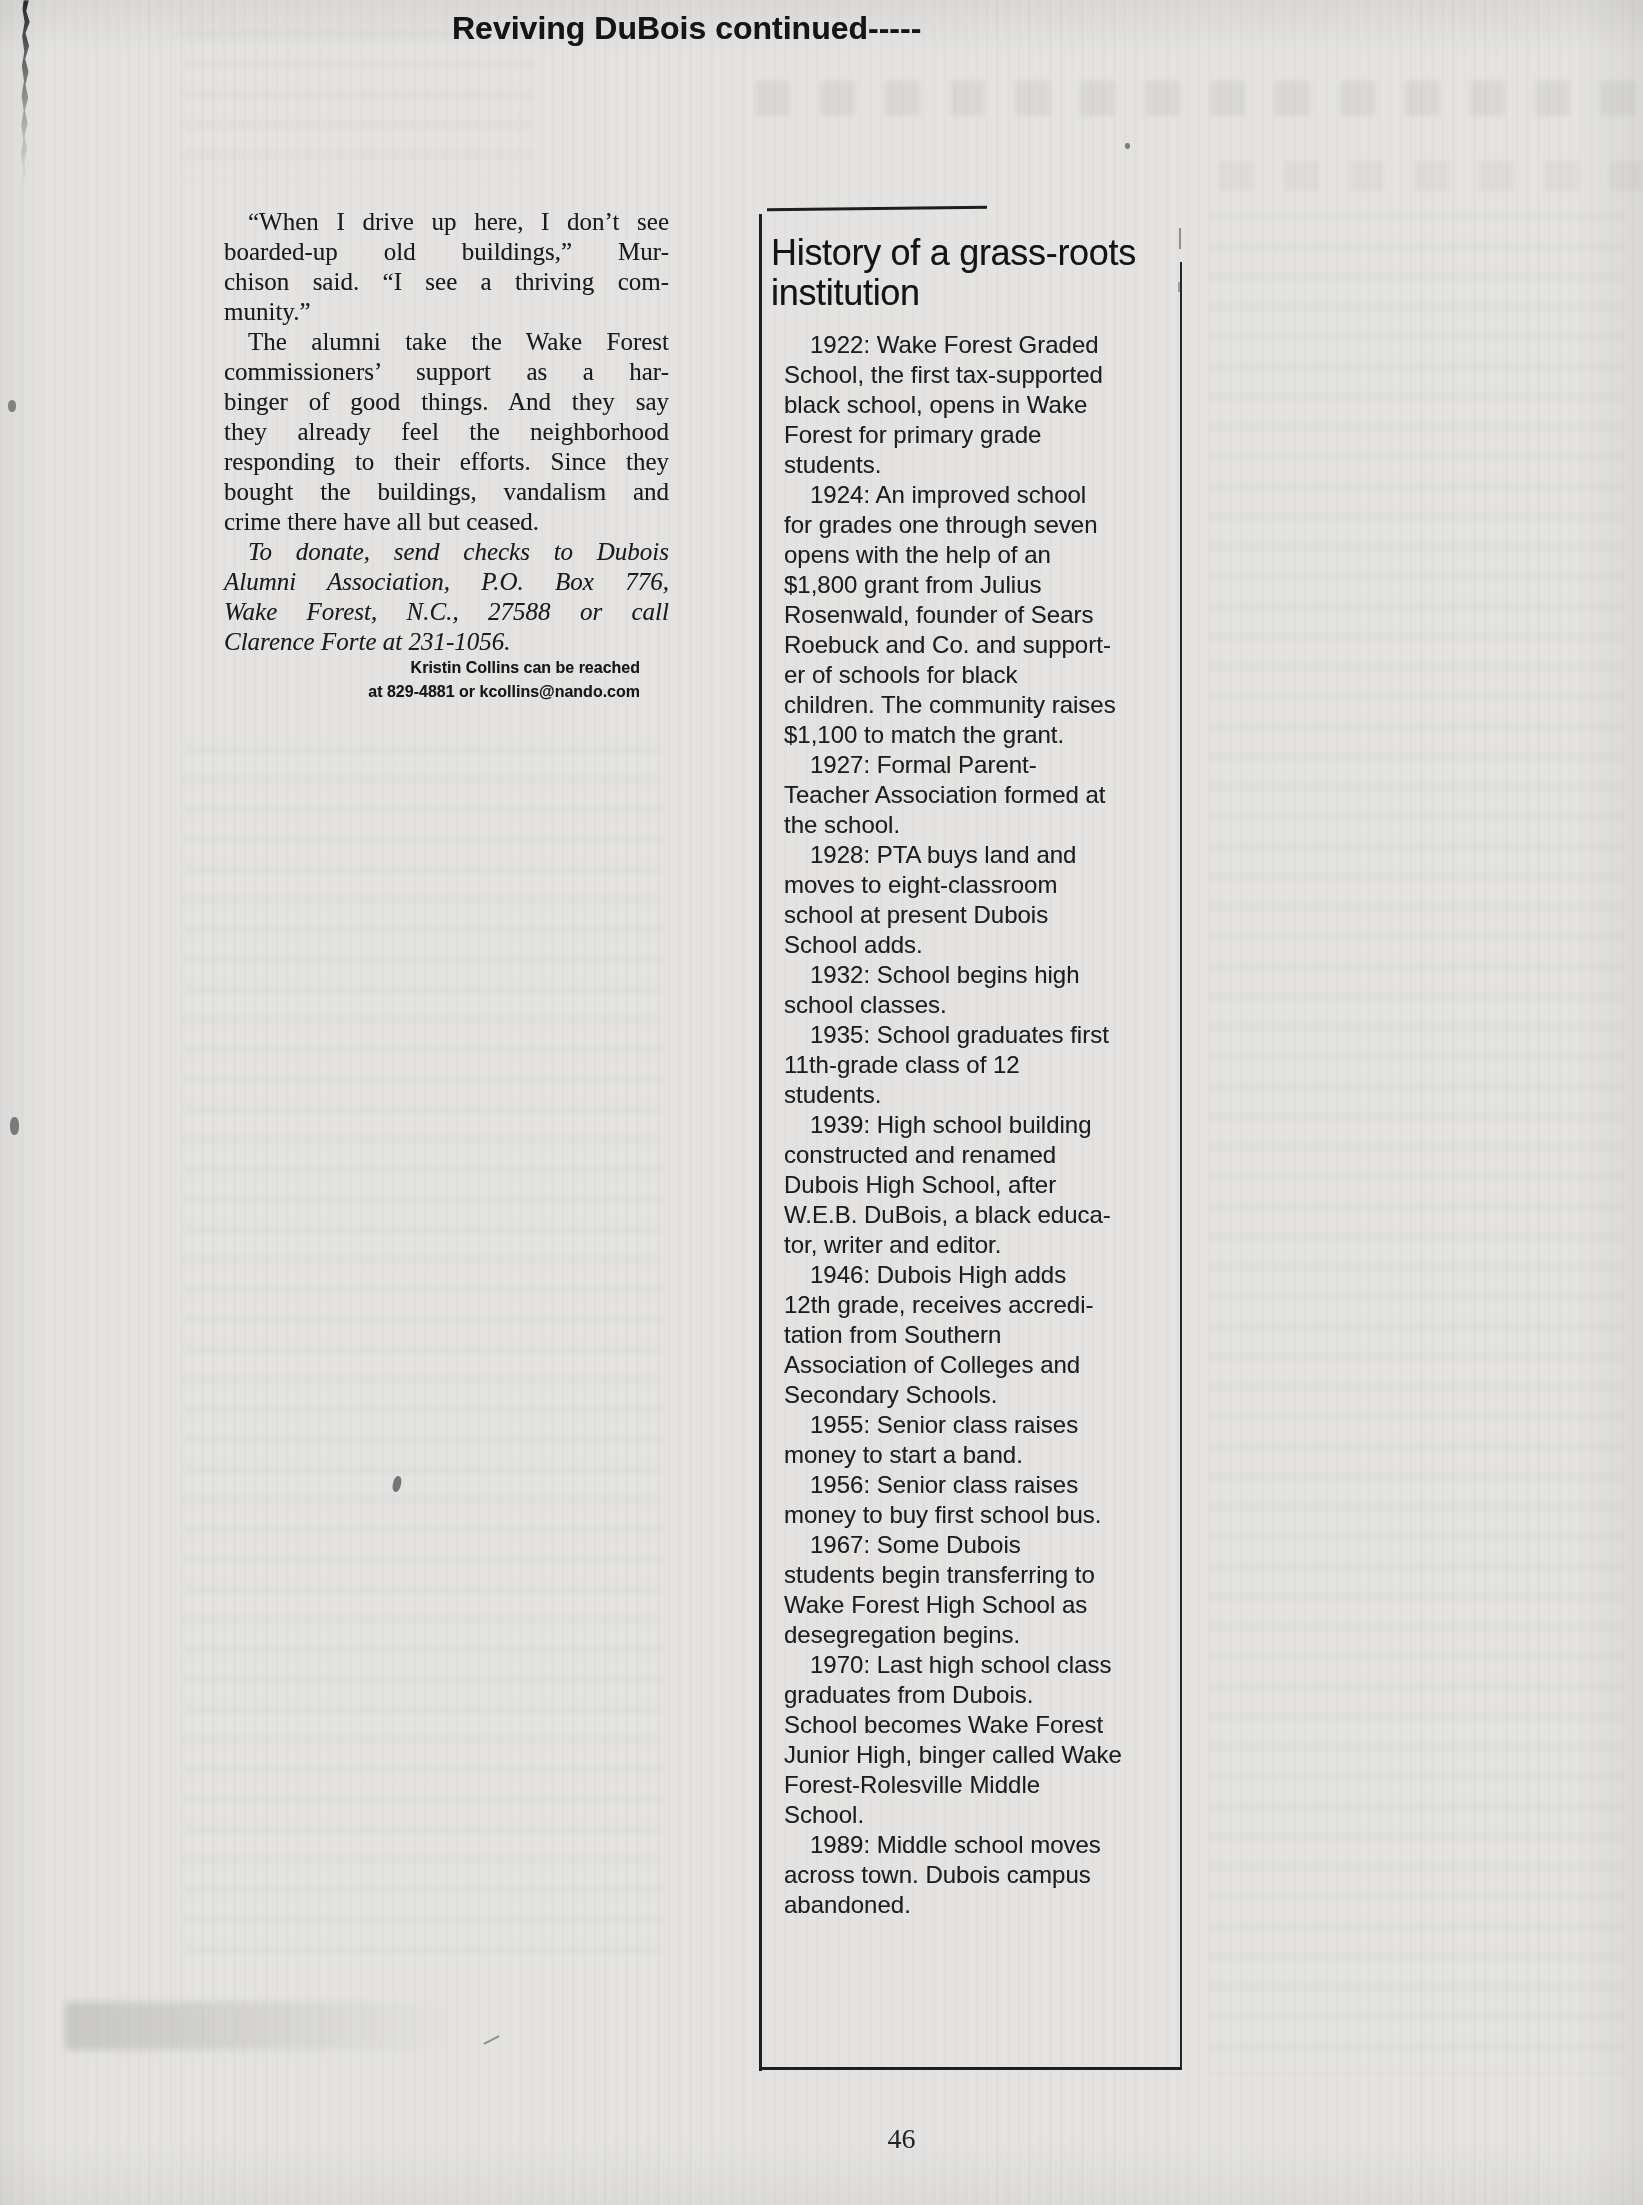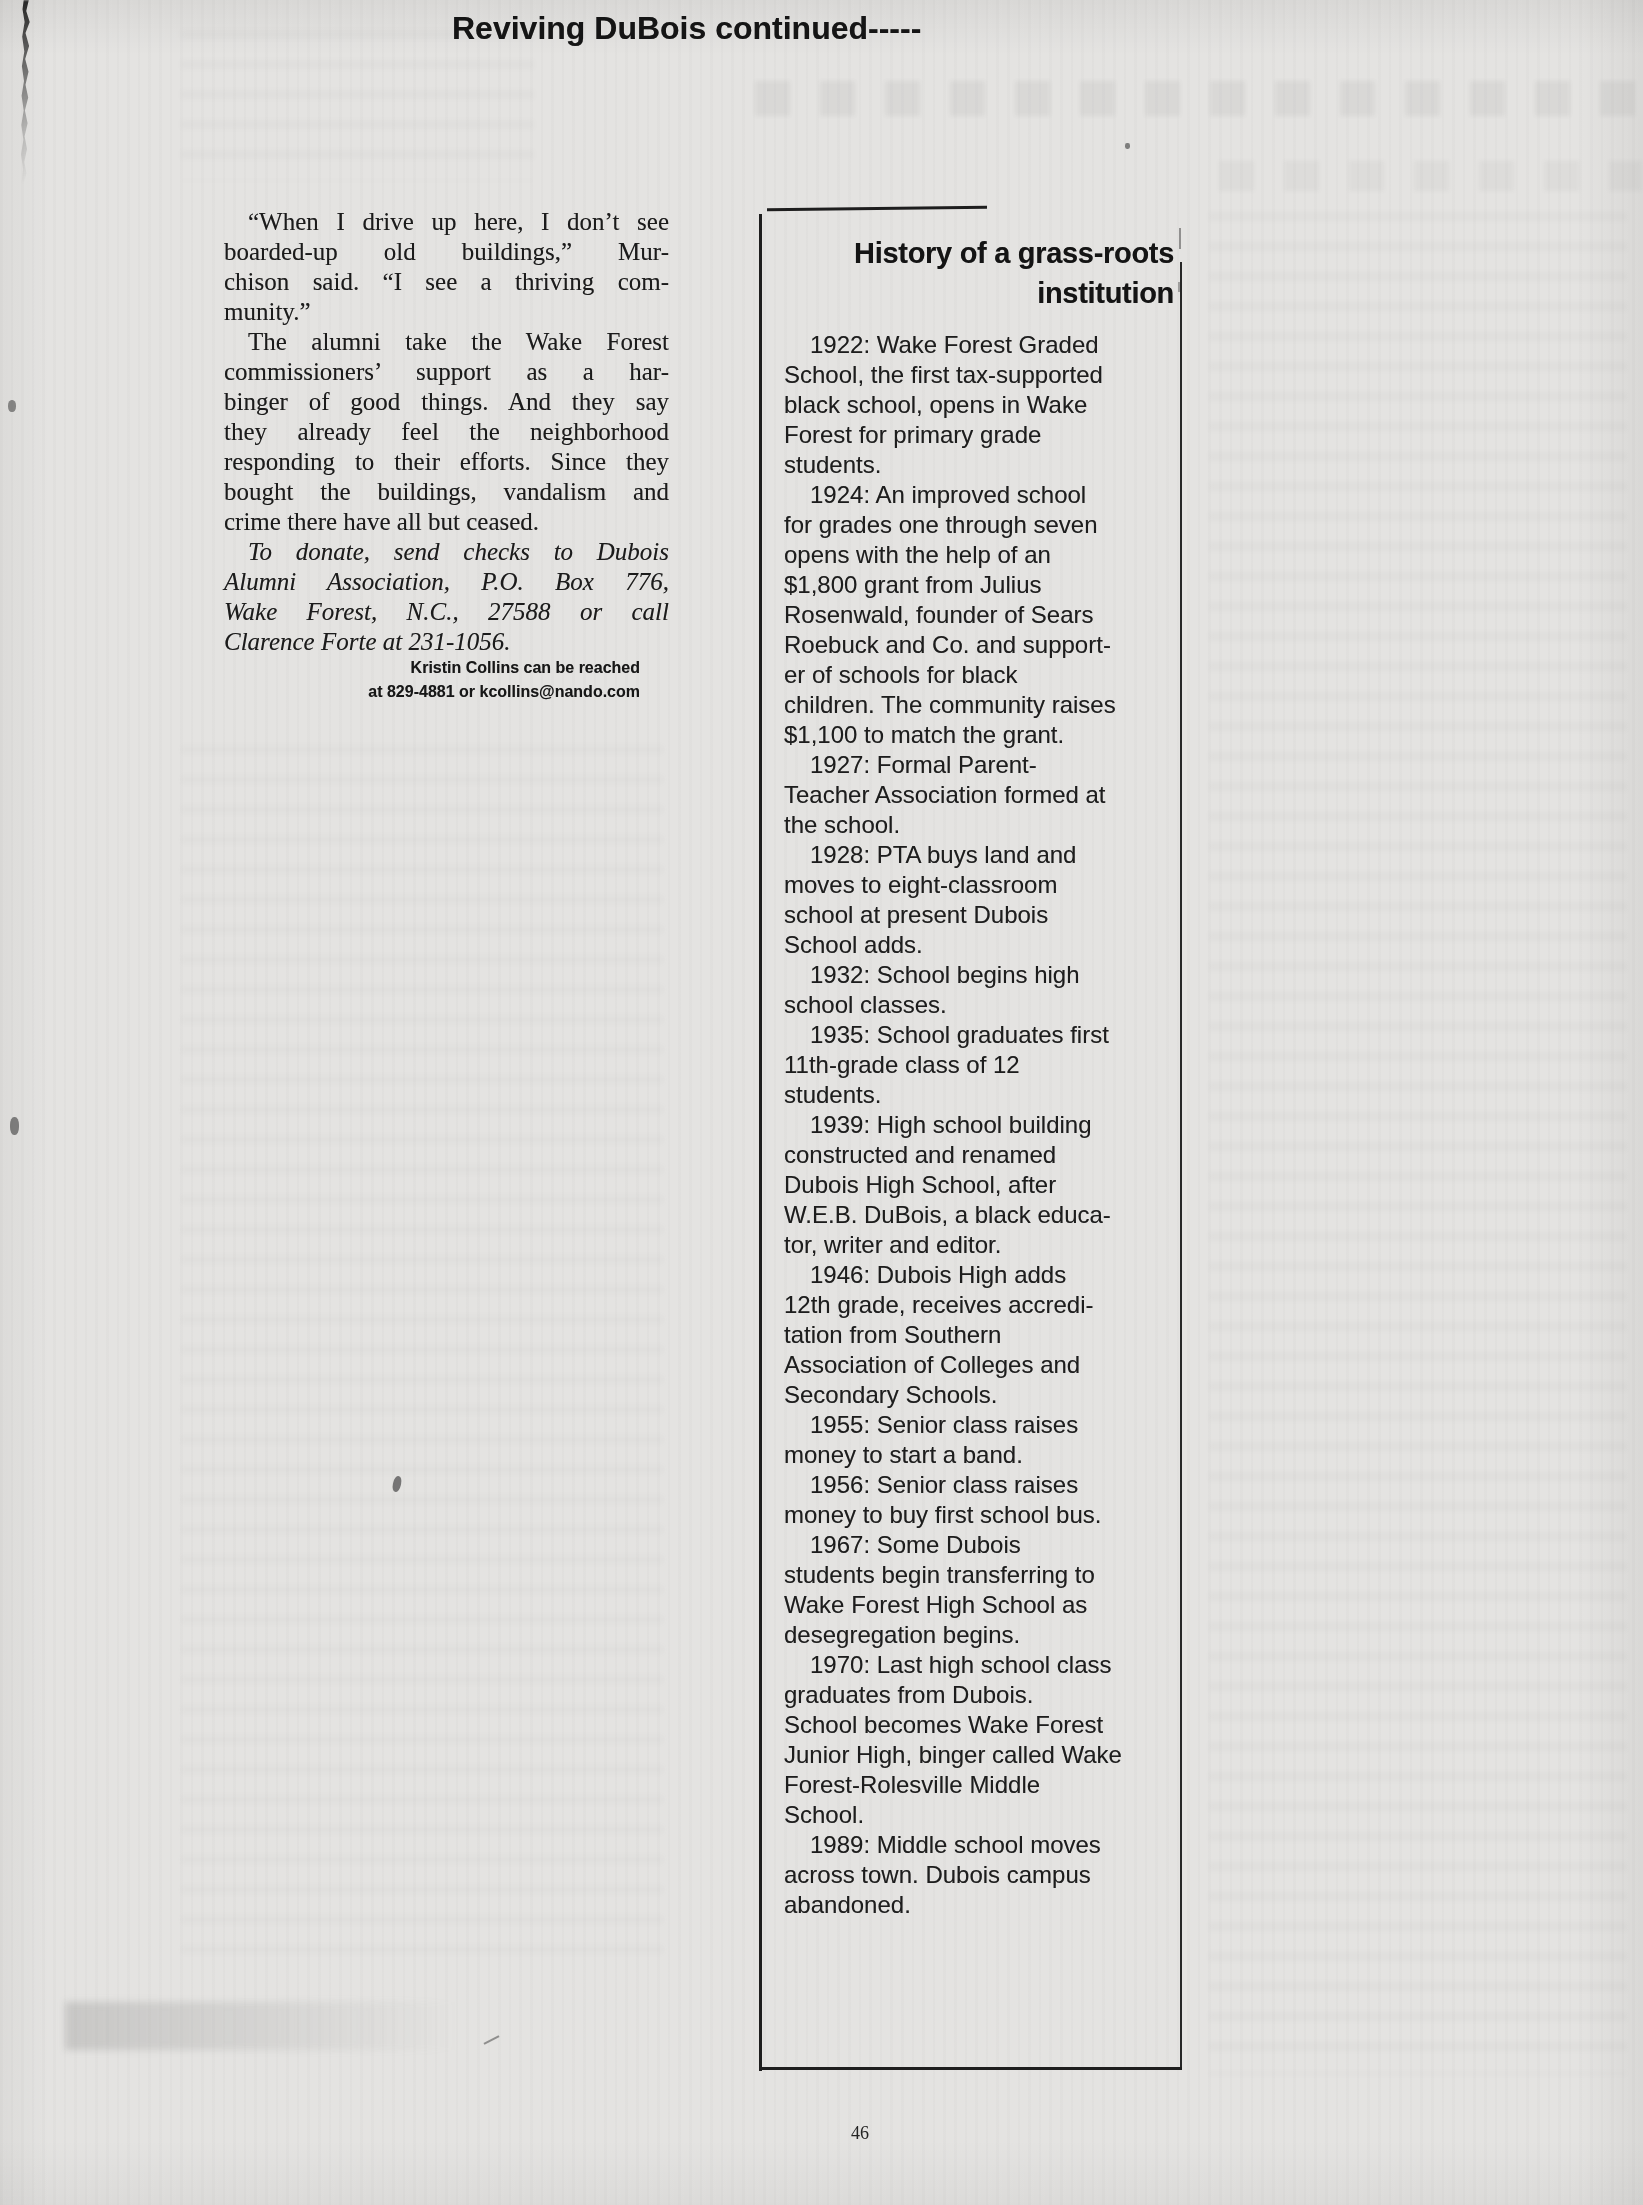--- a/index.html
+++ b/index.html
@@ -76,37 +76,37 @@
 
   
   .sb-topline{position:absolute;left:767px;top:207px;width:220px;height:3px;background:var(--border);transform:rotate(-0.6deg);}
   .sb-left{position:absolute;left:759px;top:214px;width:2.5px;height:1857px;background:var(--border);}
   .sb-right{position:absolute;left:1180px;top:262px;width:2px;height:1808px;background:#262626;}
   .sb-bottom{position:absolute;left:760px;top:2067px;width:422px;height:3px;background:var(--border);}
   .sb-dash{position:absolute;background:#3d3d3d;}
 
   .sb-heading{
     position:absolute;left:771px;top:233px;width:403px;
-    text-align:right;font-weight:700;font-size:29px;line-height:40px;
+    text-align:left;font-weight:400;font-size:36px;line-height:40px;
     color:#141414;letter-spacing:-0.3px;
     text-shadow:0 0 0.5px rgba(0,0,0,0.4);
   }
   .timeline{
     position:absolute;left:784px;top:330px;width:395px;
     font-size:24px;color:#1d1d1d;
     text-shadow:0 0 0.5px rgba(0,0,0,0.3);
   }
   .timeline .line{height:30px;line-height:30px;white-space:nowrap;}
   .timeline .line.first{text-indent:26px;}
   .timeline .year{font-weight:400;}
 
   .pageno{
     position:absolute;left:851px;top:2123px;width:101px;
-    font-family:"Liberation Serif","DejaVu Serif",serif;
-    font-size:18px;color:#232323;
+    text-align:center;font-family:"Liberation Serif","DejaVu Serif",serif;
+    font-size:28px;color:#232323;
   }
 </style>
 </head>
 <body>
 
 <div class="texture"></div>
 <div class="streak"></div>
 
 <div class="ghost band" style="left:755px;top:81px;width:886px;height:35px;opacity:.75;"></div>
 <div class="ghost band" style="left:1219px;top:161px;width:423px;height:30px;opacity:.5;"></div>

